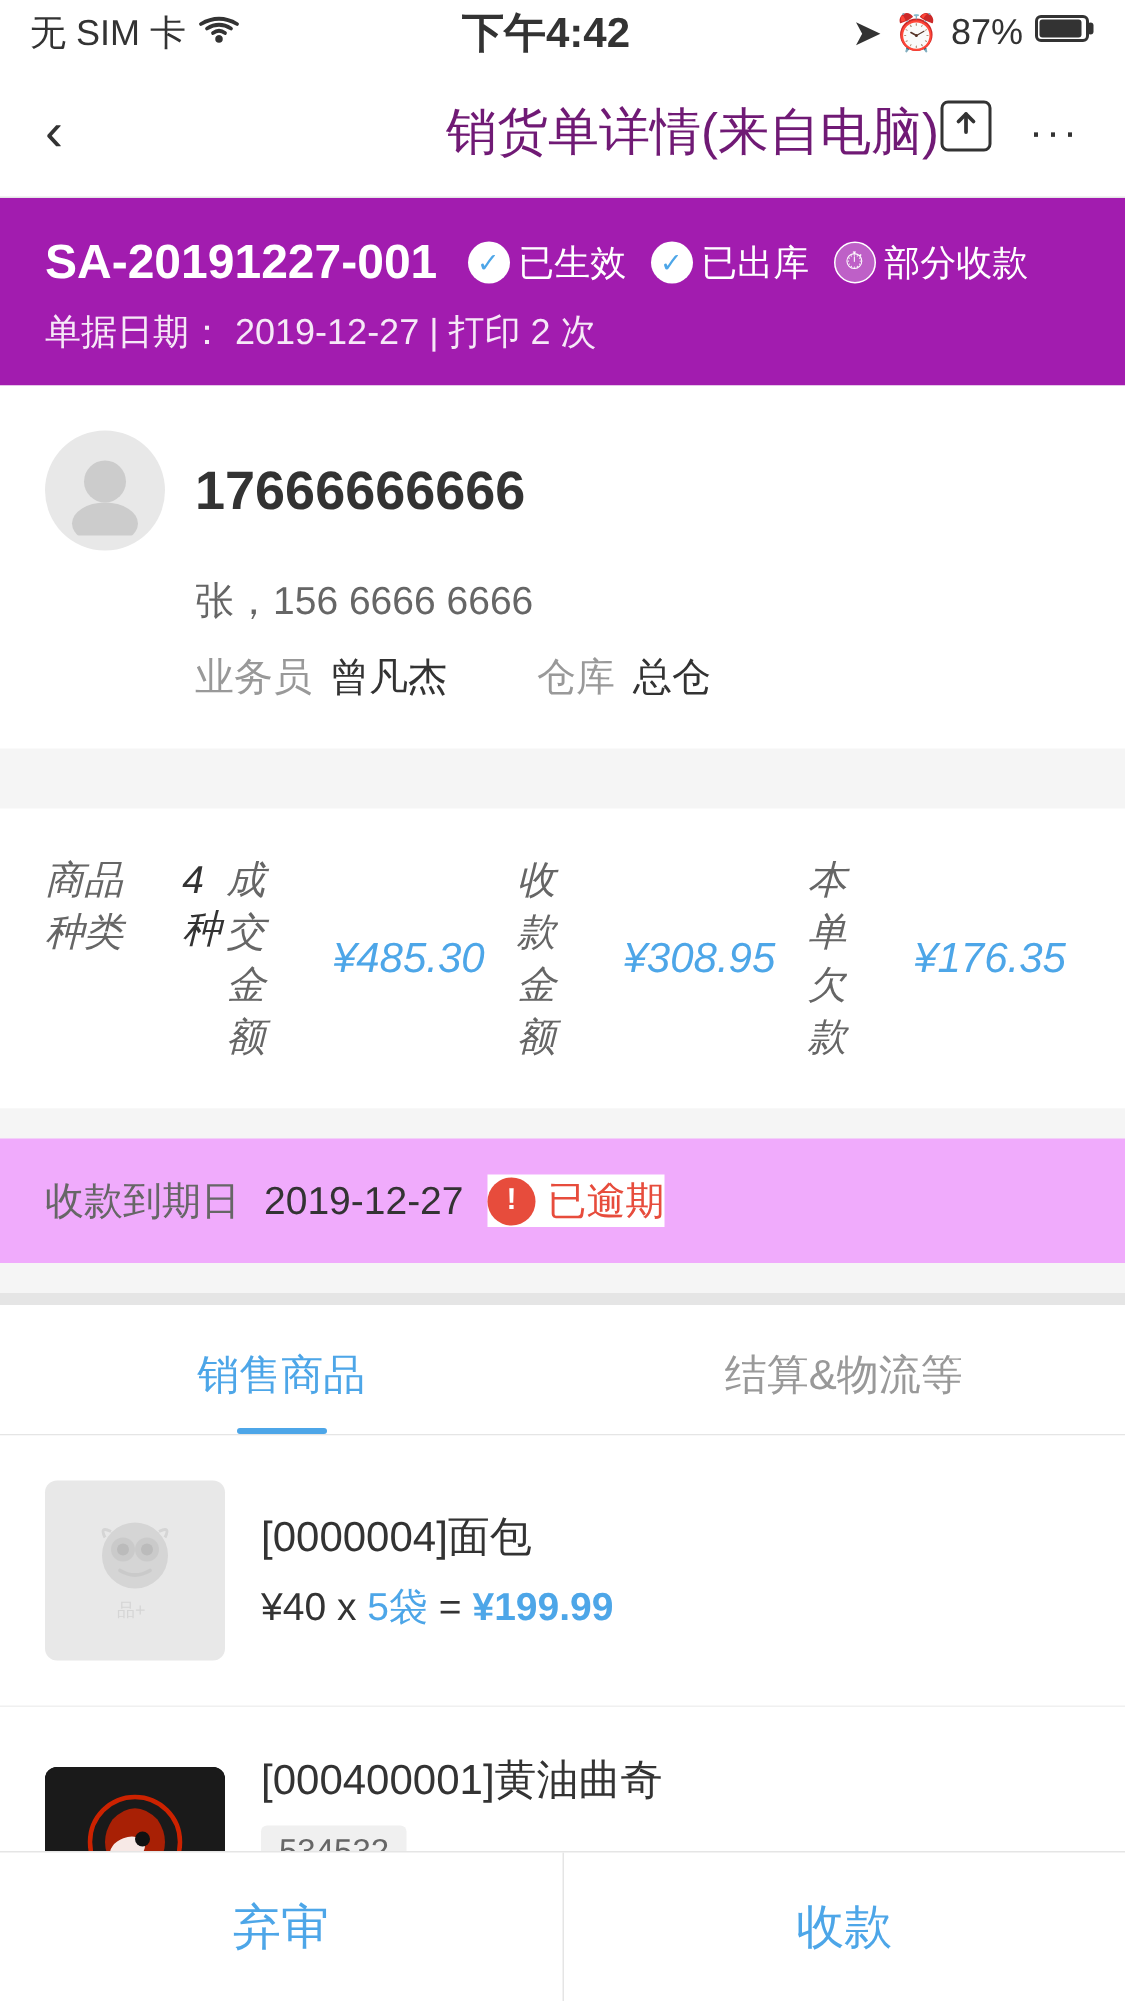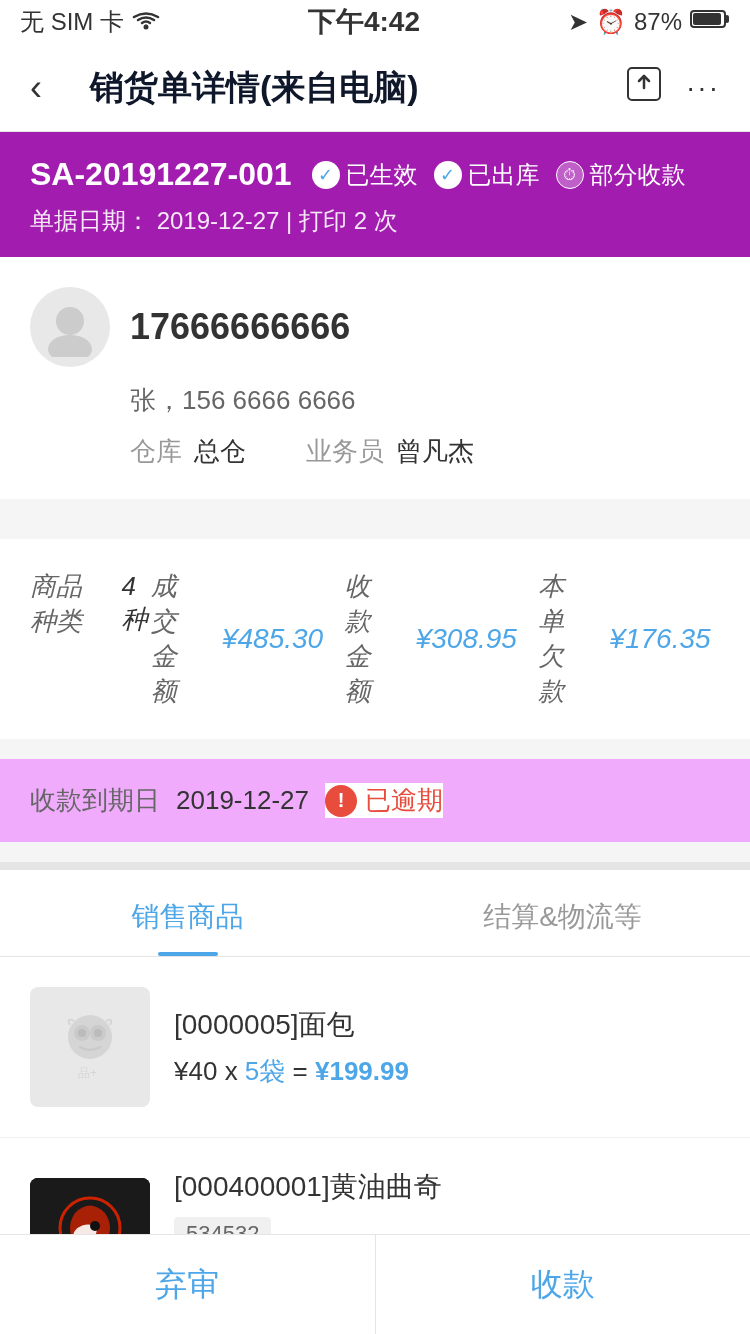--- a/index.html
+++ b/index.html
@@ -39,24 +39,24 @@
       position: relative;
     }
     .nav-back {
       font-size: 36px;
       color: #333;
       cursor: pointer;
       width: 60px;
     }
     .nav-title {
       flex: 1;
-      text-align: left;
+      text-align: right;
       font-size: 34px;
-      font-weight: 700;
-      color: #0f172a;
+      font-weight: 400;
+      color: #701a75;
     }
     .nav-right {
       display: flex;
       align-items: center;
       gap: 24px;
     }
     .nav-icon {
       font-size: 32px;
       color: #333;
       cursor: pointer;
@@ -455,26 +455,26 @@
       <svg width="60" height="60" viewBox="0 0 60 60">
         <circle cx="30" cy="24" r="14" fill="#ccc"></circle>
         <ellipse cx="30" cy="52" rx="22" ry="14" fill="#ccc"></ellipse>
       </svg>
     </div>
     <span class="customer-name">17666666666</span>
   </div>
   <div class="customer-sub">张，156 6666 6666</div>
   <div class="customer-meta">
     <div class="meta-item">
+      <span class="meta-label">业务员</span>
+      <span class="meta-value">曾凡杰</span>
+    </div>
+    <div class="meta-item">
       <span class="meta-label">仓库</span>
       <span class="meta-value">总仓</span>
-    </div>
-    <div class="meta-item">
-      <span class="meta-label">业务员</span>
-      <span class="meta-value">曾凡杰</span>
     </div>
   </div>
 </div>
 
 <div class="divider"></div>
 
 <div class="stats-section">
   <div class="stats-row">
     <div class="stats-left">
       <span class="stats-label">商品种类</span>
@@ -527,21 +527,21 @@
         <circle cx="48" cy="26" r="8" fill="#888"></circle>
         <circle cx="32" cy="26" r="4" fill="#555"></circle>
         <circle cx="48" cy="26" r="4" fill="#555"></circle>
         <path d="M30 40 Q40 46 50 40" stroke="#888" stroke-width="2.5" fill="none" stroke-linecap="round"></path>
         <path d="M20 18 Q16 10 24 14" stroke="#aaa" stroke-width="2" fill="none"></path>
         <path d="M60 18 Q64 10 56 14" stroke="#aaa" stroke-width="2" fill="none"></path>
         <text x="28" y="70" font-size="12" fill="#aaa">品+</text>
       </svg>
     </div>
     <div class="product-info">
-      <div class="product-name">[0000005]面包</div>
+      <div class="product-name">[0000004]面包</div>
       <div class="product-price">
         <span>¥40</span>
         <span> x </span>
         <span class="product-qty">5袋</span>
         <span> = </span>
         <span class="product-total">¥199.99</span>
       </div>
     </div>
   </div>
 

